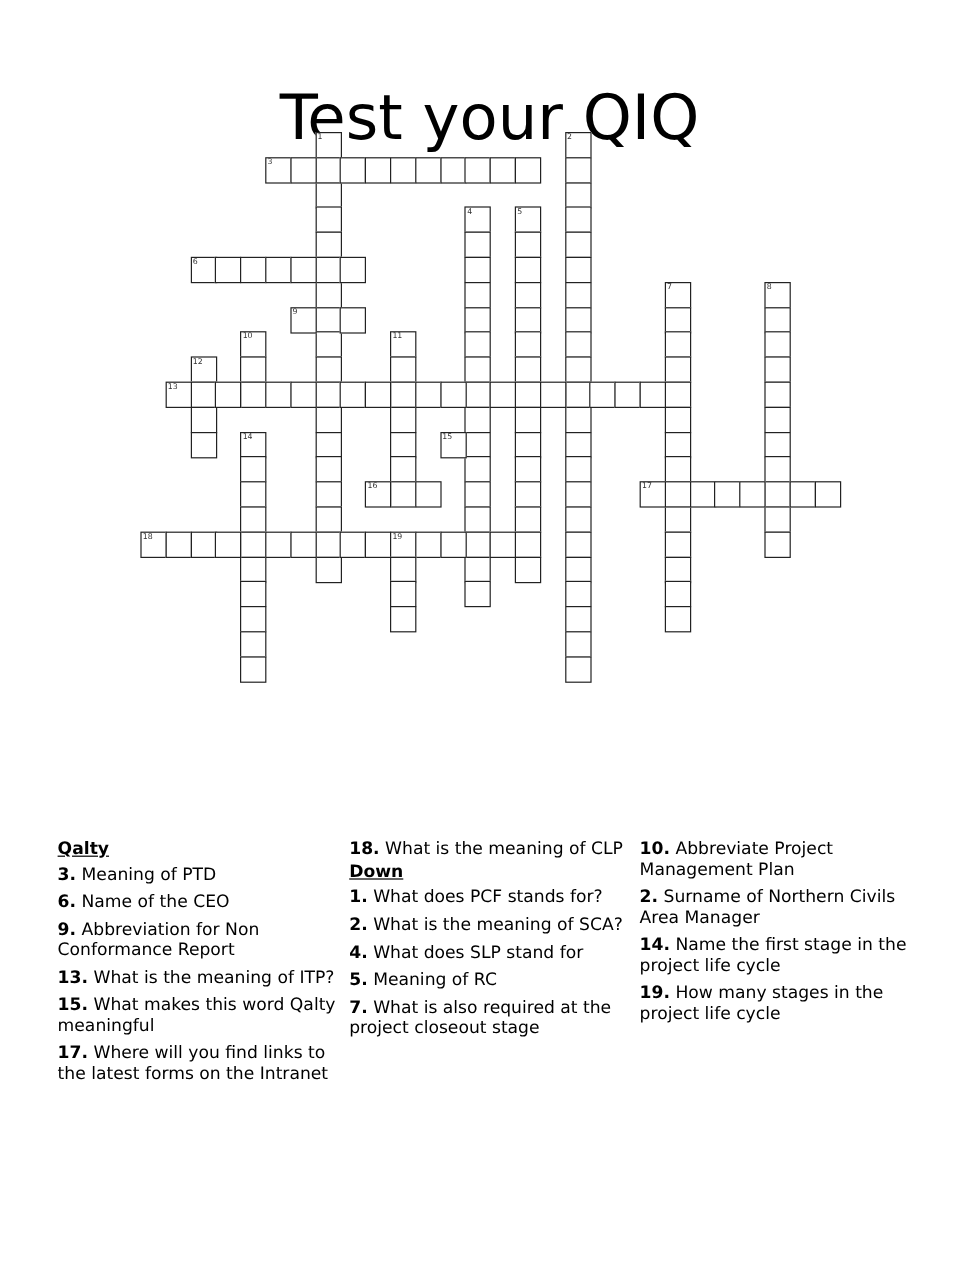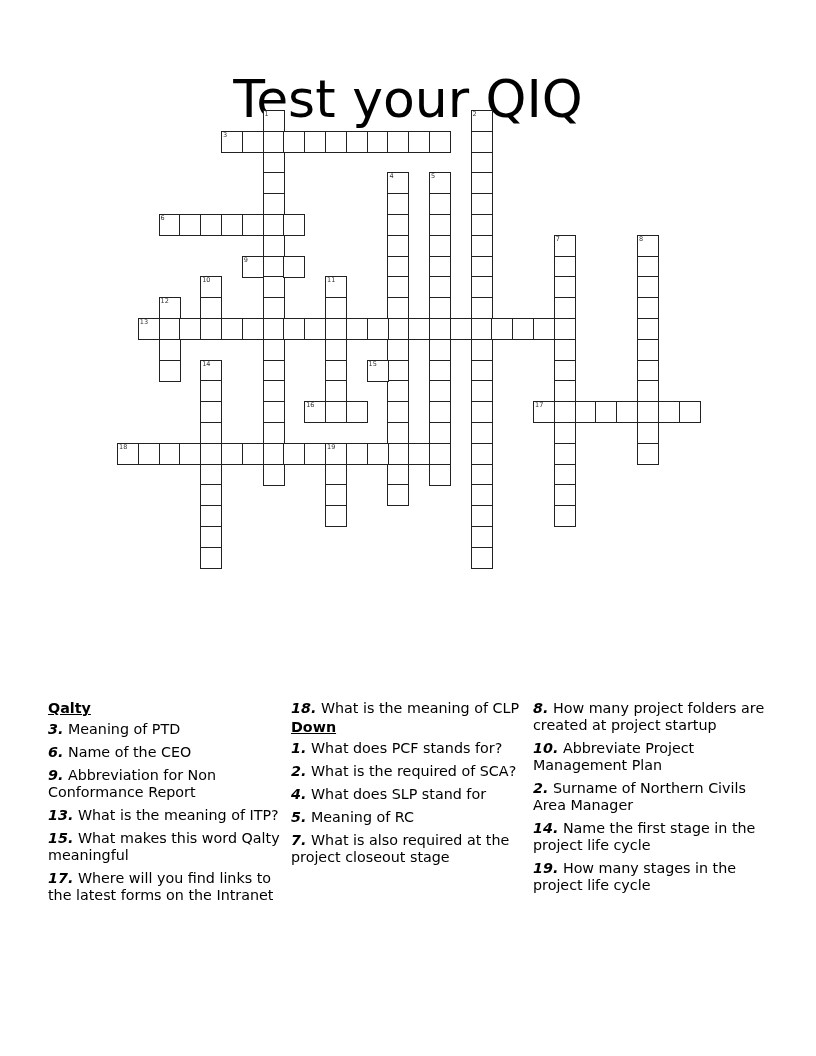--- a/index.html
+++ b/index.html
@@ -8,21 +8,21 @@
   .grid { position: absolute; left: 0; top: 0; width: 816px; height: 620px; }
   .cell { position: absolute; box-sizing: border-box; border: 1.3px solid #222; background: #fff; }
   .cell .num { position: absolute; left: 1px; top: 0px; font-size: 6.5px; line-height: 7px; color: #333; font-family: "DejaVu Sans", sans-serif; }
   .clues { position: absolute; top: 700px; left: 48px; width: 740px; font-family: "DejaVu Sans", sans-serif; font-size: 14.3px; line-height: 17px; }
   .col { position: absolute; top: 0; width: 236px; }
   .col1 { left: 0; }
   .col2 { left: 243px; }
   .col3 { left: 485px; }
   .heading { font-weight: bold; text-decoration: underline; margin-bottom: 4px; }
   .clue { margin-bottom: 6px; }
-  .clue .n { font-weight: bold; font-style: italic; }
+  .clue .n { font-weight: bold; }
 </style>
 </head>
 <body>
 
 <h1 class="title">Test your QIQ</h1>
 
 <div class="grid" id="grid">
     <div class="cell" style="left: 262.6px; top: 110px; width: 22px; height: 22px;">
       <span class="num">1</span>
     </div>
@@ -245,25 +245,24 @@
     <div class="clue"><span class="n">6.</span> <span>Name of the CEO</span></div>
     <div class="clue"><span class="n">9.</span> <span>Abbreviation for Non Conformance Report</span></div>
     <div class="clue"><span class="n">13.</span> <span>What is the meaning of ITP?</span></div>
     <div class="clue"><span class="n">15.</span> <span>What makes this word Qalty meaningful</span></div>
     <div class="clue"><span class="n">17.</span> <span>Where will you find links to the latest forms on the Intranet</span></div>
   </div>
   <div class="col col2">
     <div class="clue"><span class="n">18.</span> <span>What is the meaning of CLP</span></div>
     <div class="heading" style="margin-top:-4px">Down</div>
     <div class="clue"><span class="n">1.</span> <span>What does PCF stands for?</span></div>
-    <div class="clue"><span class="n">2.</span> <span>What is the required of SCA?</span></div>
+    <div class="clue"><span class="n">2.</span> <span>What is the meaning of SCA?</span></div>
     <div class="clue"><span class="n">4.</span> <span>What does SLP stand for</span></div>
     <div class="clue"><span class="n">5.</span> <span>Meaning of RC</span></div>
     <div class="clue"><span class="n">7.</span> <span>What is also required at the project closeout stage</span></div>
   </div>
   <div class="col col3">
-    <div class="clue"><span class="n">8.</span> <span>How many project folders are created at project startup</span></div>
     <div class="clue"><span class="n">10.</span> <span>Abbreviate Project Management Plan</span></div>
     <div class="clue"><span class="n">2.</span> <span>Surname of Northern Civils Area Manager</span></div>
     <div class="clue"><span class="n">14.</span> <span>Name the first stage in the project life cycle</span></div>
     <div class="clue"><span class="n">19.</span> <span>How many stages in the project life cycle</span></div>
   </div>
 </div>
 
 </body></html>

